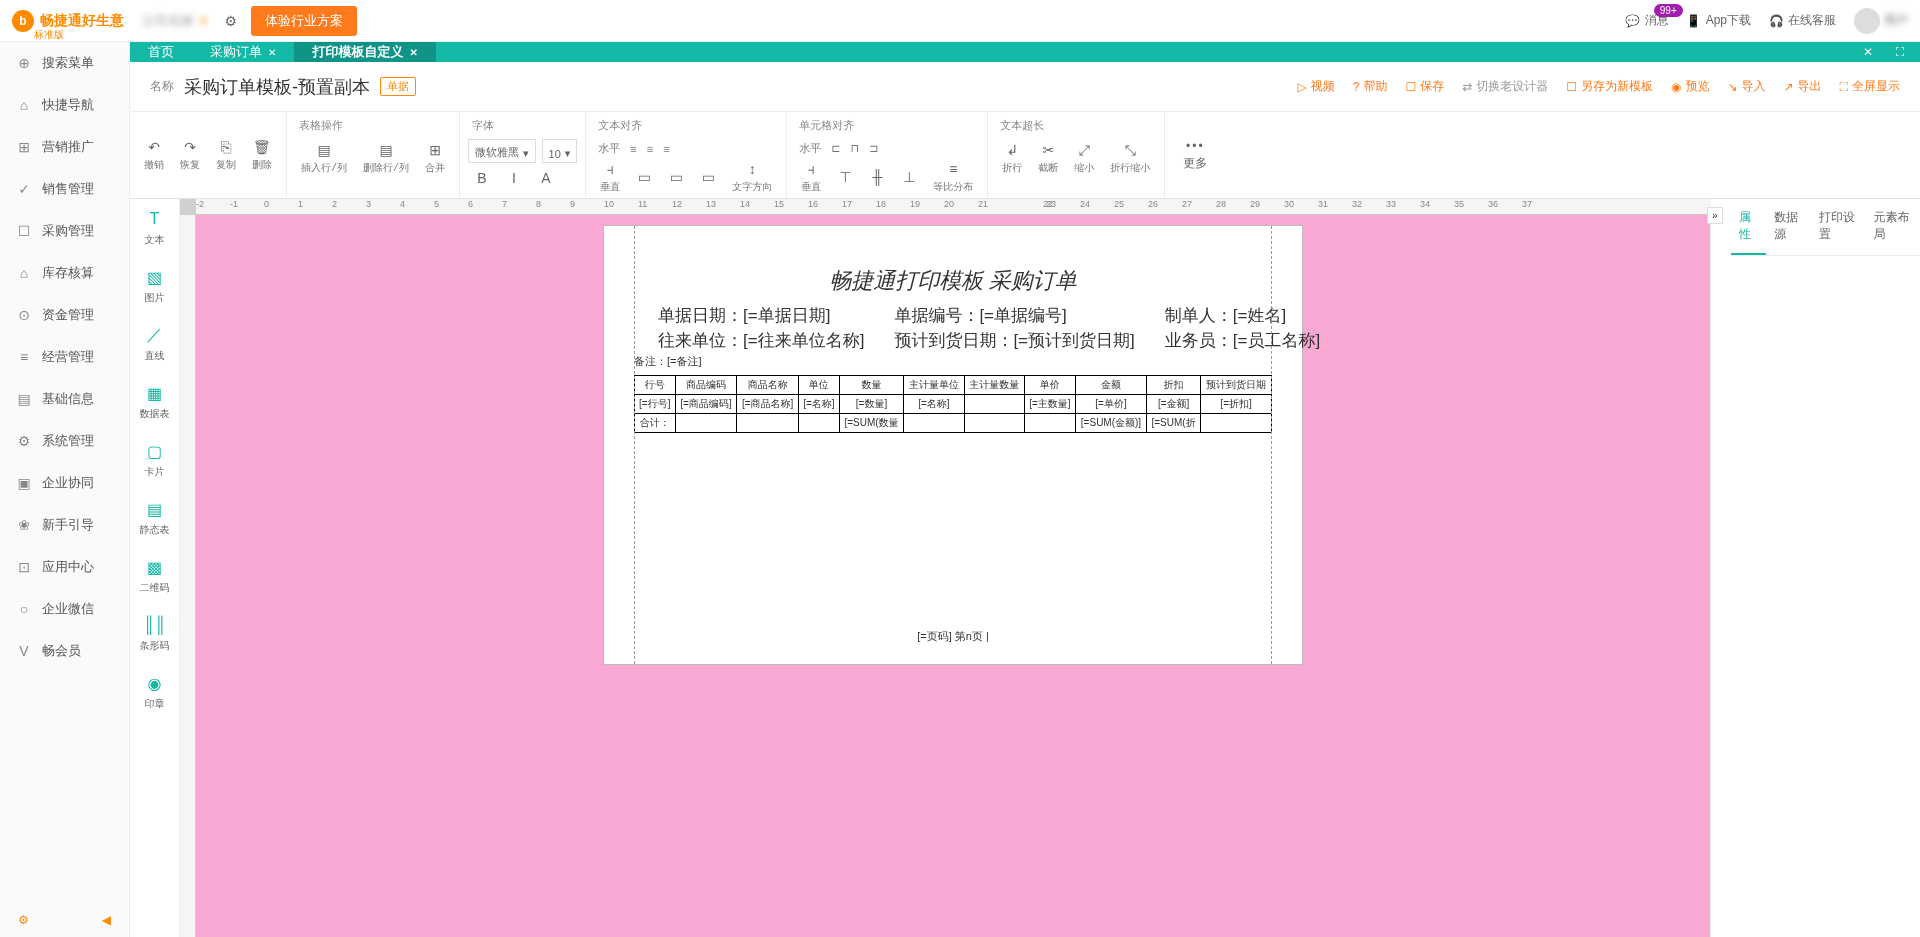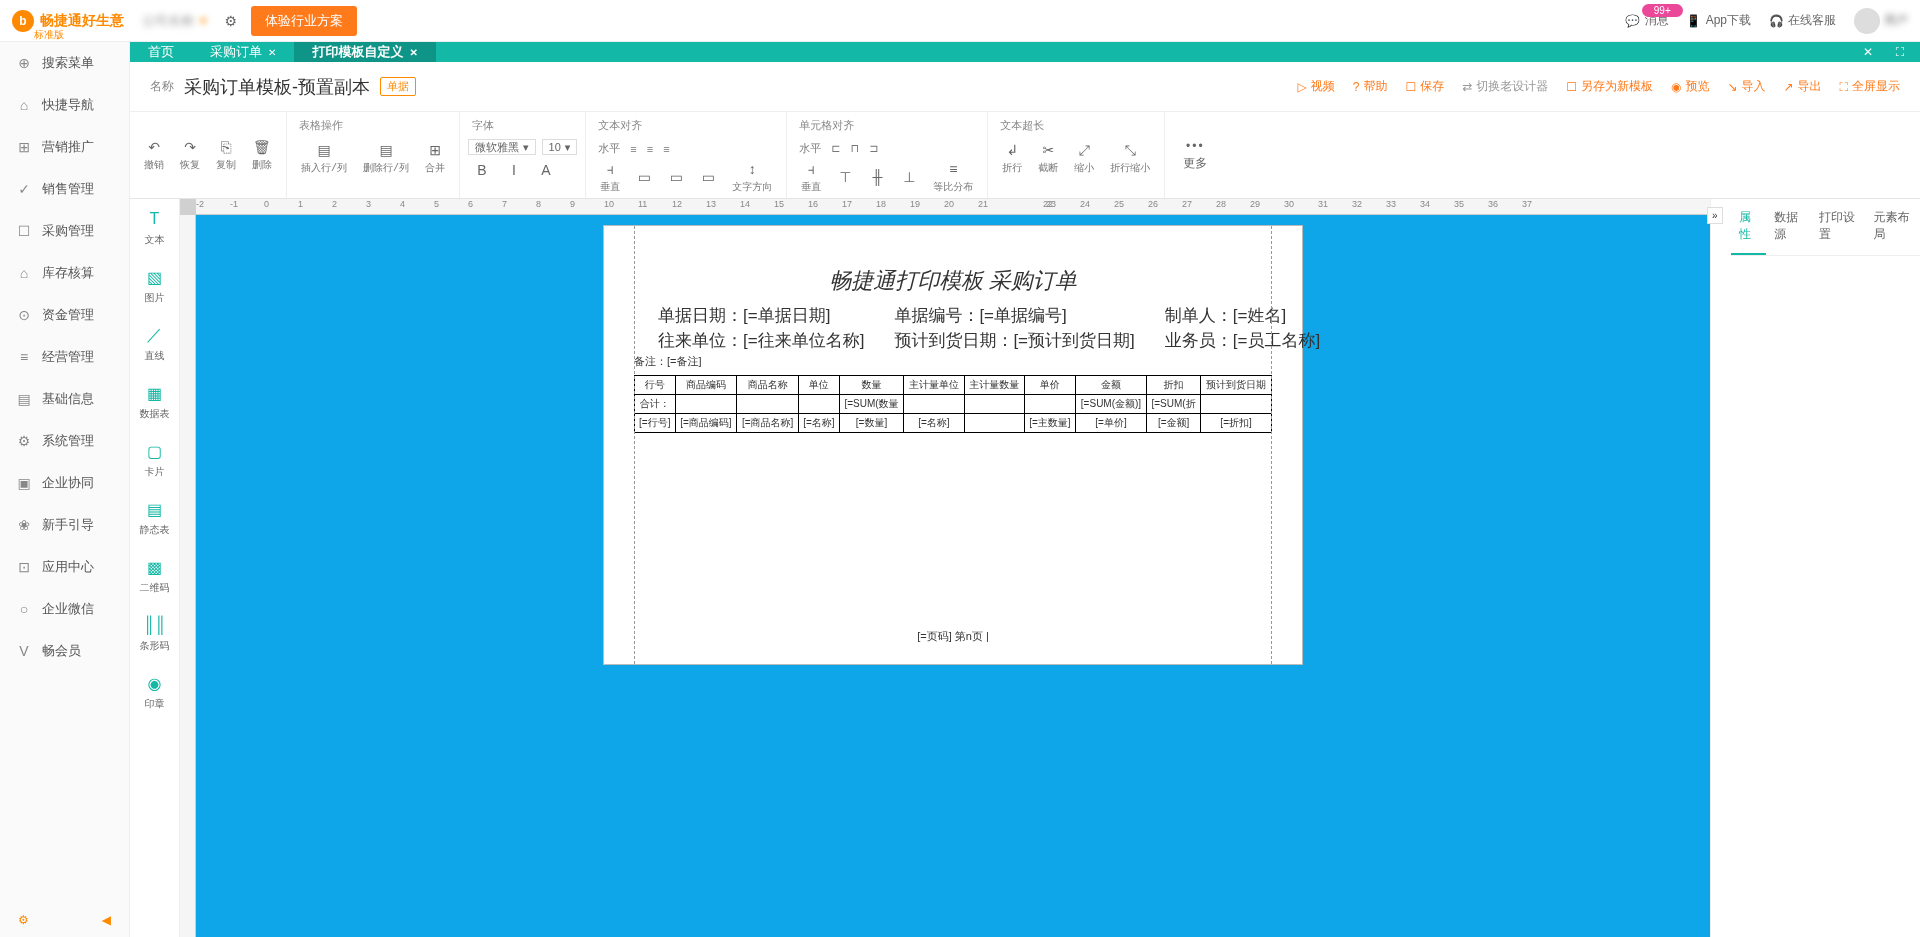--- a/index.html
+++ b/index.html
@@ -10,21 +10,21 @@
 .logo-area { display: flex; align-items: center; gap: 6px; width: 118px; }
 .logo-icon { width: 22px; height: 22px; background: #ff8a00; border-radius: 50%; display: flex; align-items: center; justify-content: center; color: #fff; font-weight: bold; }
 .logo-text { color: #ff8a00; font-size: 14px; font-weight: bold; }
 .logo-sub { color: #ff8a00; font-size: 10px; position: absolute; top: 28px; left: 34px; }
 .company-select { display: flex; align-items: center; gap: 6px; color: #999; font-size: 13px; margin-left: 12px; filter: blur(3px); }
 .top-actions { display: flex; align-items: center; gap: 14px; margin-left: 18px; }
 .gear-icon { color: #666; cursor: pointer; font-size: 14px; }
 .try-btn { background: #ff7a1a; color: #fff; padding: 6px 14px; border-radius: 3px; cursor: pointer; font-size: 13px; }
 .header-right { margin-left: auto; display: flex; align-items: center; gap: 18px; color: #666; font-size: 12px; }
 .hr-item { display: flex; align-items: center; gap: 4px; cursor: pointer; position: relative; }
-.msg-badge { position: absolute; top: -8px; right: -14px; background: #ec4899; color: #fff; border-radius: 8px; padding: 1px 12px; font-size: 10px; }
+.msg-badge { position: absolute; top: -8px; right: -14px; background: #a21caf; color: #fff; border-radius: 8px; padding: 1px 6px; font-size: 10px; }
 .avatar { width: 26px; height: 26px; background: #ddd; border-radius: 50%; }
 .user-name { filter: blur(3px); }
 
 
 .layout { display: flex; height: calc(100vh - 42px); }
 .sidebar { width: 130px; background: #fafafa; border-right: 1px solid #eee; display: flex; flex-direction: column; position: relative; }
 .sidebar-item { display: flex; align-items: center; gap: 10px; padding: 12px 16px; color: #555; cursor: pointer; font-size: 13px; }
 .sidebar-item .icon { width: 16px; text-align: center; color: #888; font-size: 14px; }
 .sidebar-footer { margin-top: auto; display: flex; justify-content: space-between; padding: 10px 18px; color: #ff8a00; }
 
@@ -48,35 +48,35 @@
 .act.gray { color: #999; }
 
 
 .toolbar { display: flex; border-bottom: 1px solid #e5e5e5; background: #fff; }
 .tb-group { border-right: 1px solid #eee; padding: 4px 8px 2px; display: flex; flex-direction: column; }
 .tb-title { font-size: 11px; color: #888; padding: 2px 4px 6px; }
 .tb-row { display: flex; align-items: center; gap: 4px; }
 .tb-btn { display: flex; flex-direction: column; align-items: center; padding: 2px 6px; cursor: pointer; min-width: 28px; }
 .tb-btn .bi { font-size: 14px; color: #666; height: 18px; display: flex; align-items: center; }
 .tb-btn .bl { font-size: 10px; color: #777; margin-top: 2px; white-space: nowrap; font-family: Liberation Mono, monospace; }
-.tb-sel { border: 1px solid #ddd; padding: 2px 6px; font-size: 11px; color: #666; height: 16px; display: flex; align-items: center; gap: 4px; }
+.tb-sel { border: 1px solid #ddd; padding: 2px 6px; font-size: 11px; color: #666; height: 24px; display: flex; align-items: flex-end; gap: 4px; }
 .tb-more { display: flex; align-items: center; padding: 0 18px; color: #666; font-size: 12px; flex-direction: column; justify-content: center; gap: 2px; }
 
 
 .workspace { flex: 1; display: flex; position: relative; background: #fff; overflow: hidden; }
 .left-tools { width: 50px; background: #fff; border-right: 1px solid #eee; display: flex; flex-direction: column; }
 .ltool { display: flex; flex-direction: column; align-items: center; padding: 10px 0; gap: 4px; cursor: pointer; }
 .ltool .ic { width: 20px; height: 20px; display: flex; align-items: center; justify-content: center; color: #14b8a6; font-size: 16px; }
 .ltool .lb { font-size: 10px; color: #666; }
 
 .canvas-wrap { flex: 1; display: flex; flex-direction: column; background: #d0d0d0; position: relative; overflow: hidden; }
 .ruler-h { height: 16px; background: #f5f5f5; border-bottom: 1px solid #ccc; position: relative; margin-left: 16px; }
 .ruler-h .tick { position: absolute; top: 0; font-size: 9px; color: #888; }
 .ruler-v { width: 16px; background: #f5f5f5; border-right: 1px solid #ccc; position: absolute; top: 16px; bottom: 0; left: 0; }
-.canvas-area { flex: 1; margin-left: 16px; background: #0ea5e9; overflow: auto; display: flex; justify-content: center; padding: 10px 0; }
+.canvas-area { flex: 1; margin-left: 16px; background: #f9a8d4; overflow: auto; display: flex; justify-content: center; padding: 10px 0; }
 .page { width: 700px; background: #fff; border: 1px solid #bbb; position: relative; padding: 40px 30px 20px; }
 .page::before, .page::after { content: ''; position: absolute; top: 0; bottom: 0; border-left: 1px dashed #999; }
 .page::before { left: 30px; }
 .page::after { right: 30px; }
 .pg-title { text-align: center; font-family: "KaiTi", serif; font-size: 22px; font-style: italic; margin-bottom: 8px; }
 .pg-info { display: grid; grid-template-columns: 1fr 1fr 1fr; font-size: 17px; margin-bottom: 2px; gap: 2px 30px; margin-left: 24px; }
 .pg-info div { white-space: nowrap; }
 .pg-note { font-size: 11px; margin: 2px 0 6px; }
 .pg-table { width: 100%; border-collapse: collapse; font-size: 10px; }
 .pg-table th, .pg-table td { border: 1px solid #000; padding: 2px 3px; text-align: center; white-space: nowrap; overflow: hidden; }
@@ -508,46 +508,46 @@
                     <th>数量</th>
                     <th>主计量单位</th>
                     <th>主计量数量</th>
                     <th>单价</th>
                     <th>金额</th>
                     <th>折扣</th>
                     <th>预计到货日期</th>
                   </tr>
                 </thead>
               <tbody>
-                  <tr id="pg-r2">
-                    <td>合计：</td>
-                    <td></td>
-                    <td></td>
-                    <td></td>
-                    <td>[=SUM(数量</td>
-                    <td></td>
-                    <td></td>
-                    <td></td>
-                    <td>[=SUM(金额)]</td>
-                    <td>[=SUM(折</td>
-                    <td></td>
-                  </tr>
                   <tr id="pg-r1">
                     <td>[=行号]</td>
                     <td>[=商品编码]</td>
                     <td>[=商品名称]</td>
                     <td>[=名称]</td>
                     <td>[=数量]</td>
                     <td>[=名称]</td>
                     <td></td>
                     <td>[=主数量]</td>
                     <td>[=单价]</td>
                     <td>[=金额]</td>
                     <td>[=折扣]</td>
                   </tr>
+                  <tr id="pg-r2">
+                    <td>合计：</td>
+                    <td></td>
+                    <td></td>
+                    <td></td>
+                    <td>[=SUM(数量</td>
+                    <td></td>
+                    <td></td>
+                    <td></td>
+                    <td>[=SUM(金额)]</td>
+                    <td>[=SUM(折</td>
+                    <td></td>
+                  </tr>
                 </tbody>
             </table>
             <div class="pg-footer">[=页码]     第n页    |</div>
           </div>
         </div>
       </div>
       <div class="right-panel">
         <div class="rp-expand">»</div>
         <div class="rp-tabs" id="rp-tabs">
             <div class="rp-tab active">属性</div>

